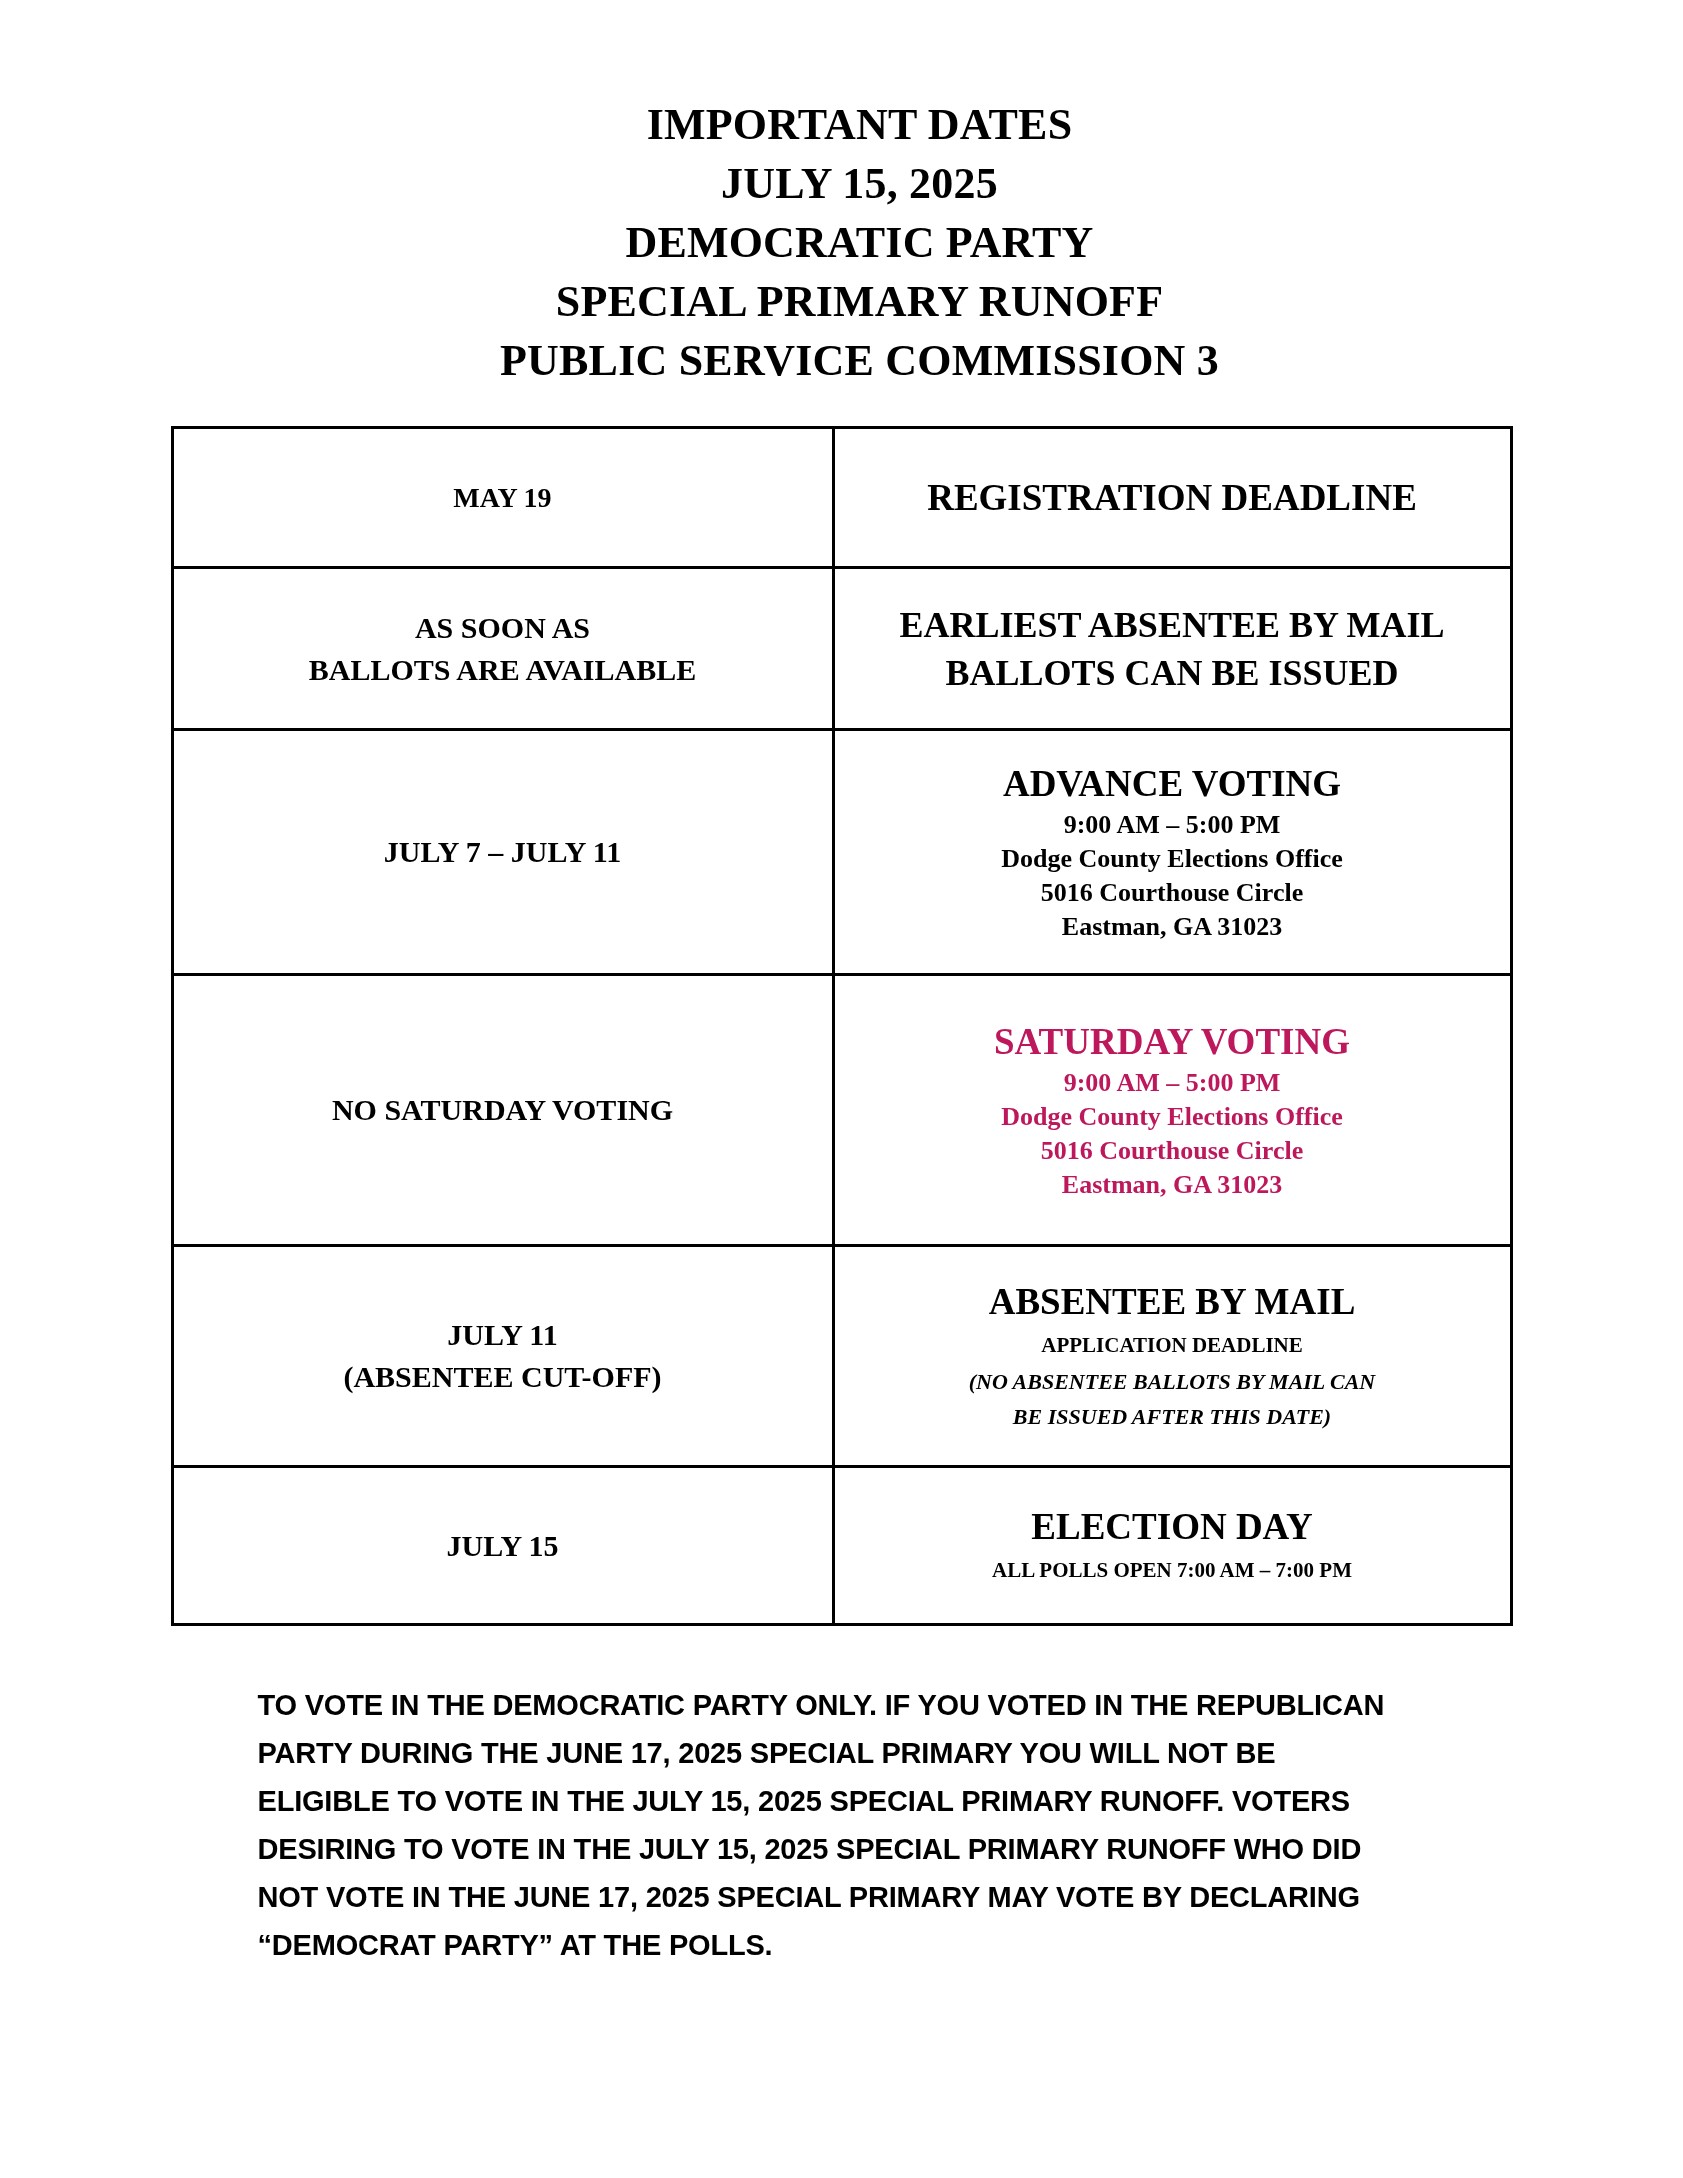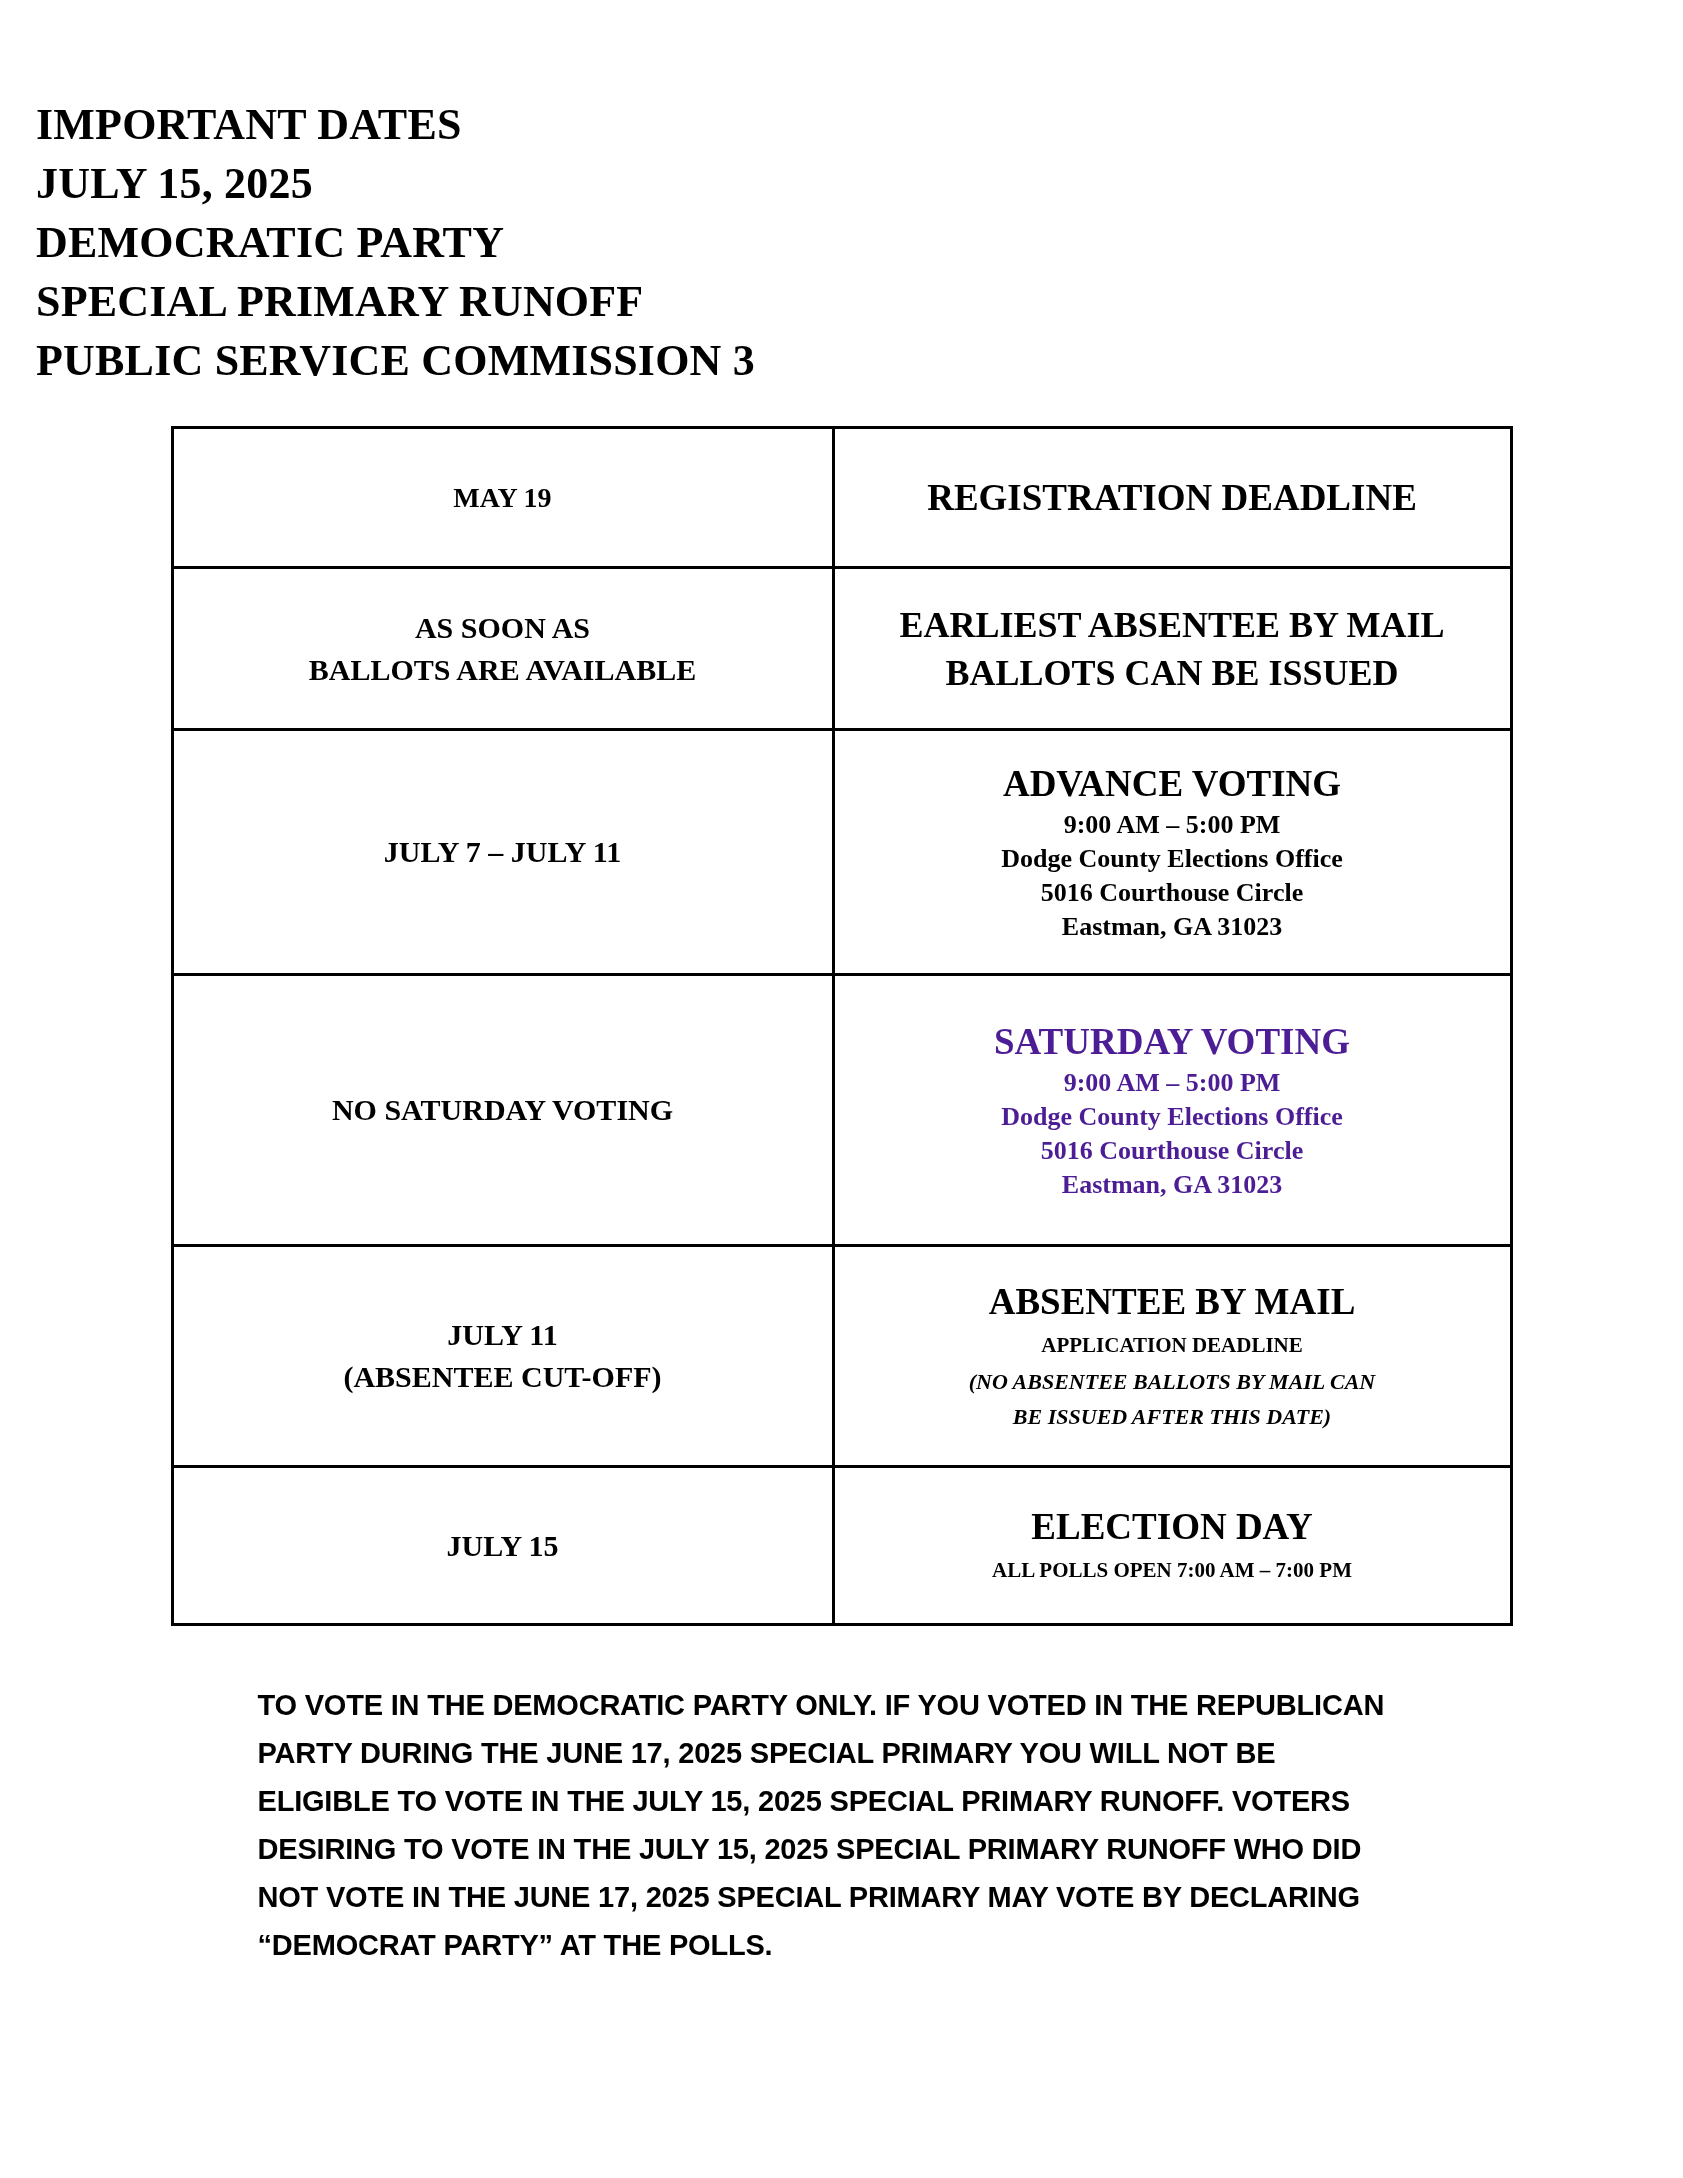--- a/index.html
+++ b/index.html
@@ -18,21 +18,21 @@
     position: relative;
     width: 1683px;
     height: 2178px;
     box-sizing: border-box;
     padding: 0;
   }
 
   
   .doc-header {
     padding-top: 95px;
-    text-align: left;
+    text-align: center;
     padding-left: 36px;
   }
   .doc-header .hline {
     font-weight: bold;
     font-size: 44px;
     line-height: 59px;
     letter-spacing: 0.2px;
     white-space: nowrap;
   }
 
@@ -77,21 +77,21 @@
   .detail-sub.bigger {
     font-size: 21px;
     line-height: 38px;
   }
   .detail-sub.italic {
     font-style: italic;
     font-size: 22px;
     line-height: 35px;
   }
   .ghost {
-    color: #4c1d95;
+    color: #be185d;
   }
 
   .row-h1 td { height: 117px; }
   .row-h2 td { height: 139px; }
   .row-h3 td { height: 222px; }
   .row-h4 td { height: 248px; }
   .row-h5 td { height: 198px; }
   .row-h6 td { height: 135px; }
 
   

